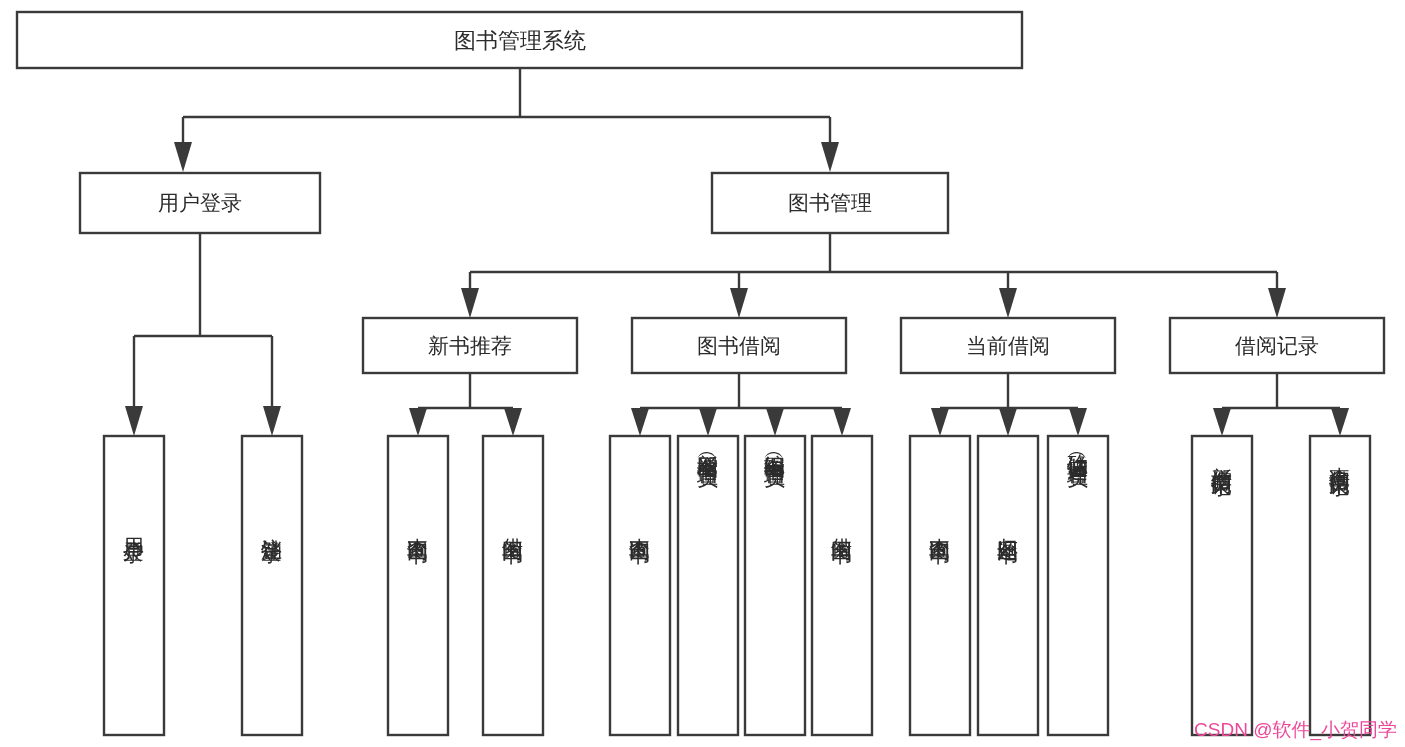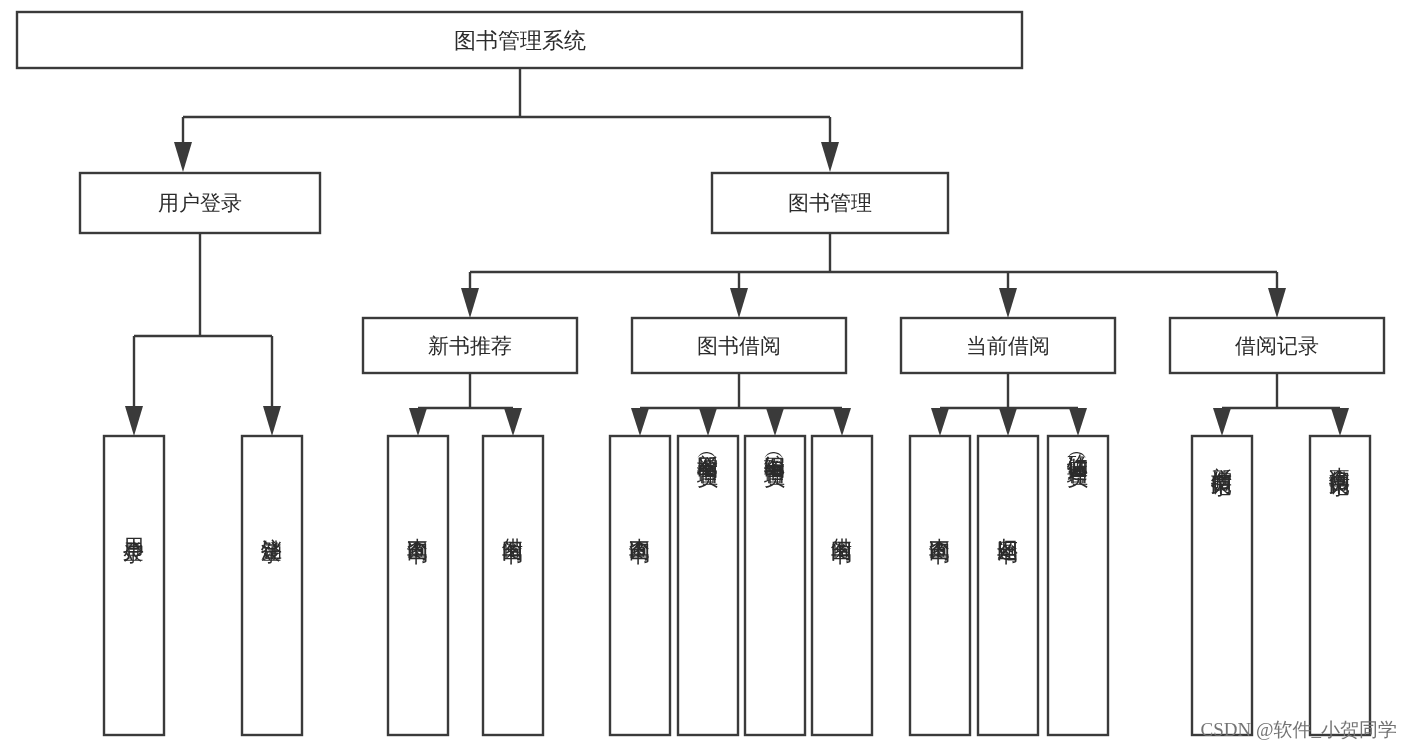--- a/index.html
+++ b/index.html
@@ -35,23 +35,23 @@
     stroke:#3a3a3a;
     stroke-width:2.4;
     fill:none;
     stroke-linecap:butt;
   }
   .arrow-head{fill:#3a3a3a;stroke:none;}
   .watermark{
     position:absolute;
     right:8px;
     bottom:4px;
-    font-family:Liberation Serif, serif;
+    font-family:Liberation Sans, sans-serif;
     font-size:19px;
-    color:#737373;
+    color:#ec4899;
     white-space:nowrap;
     pointer-events:none;
   }
 </style>
 </head>
 <body>
 
 <svg id="diagram" viewBox="0 0 1405 747" xmlns="http://www.w3.org/2000/svg">
 
   <g>

